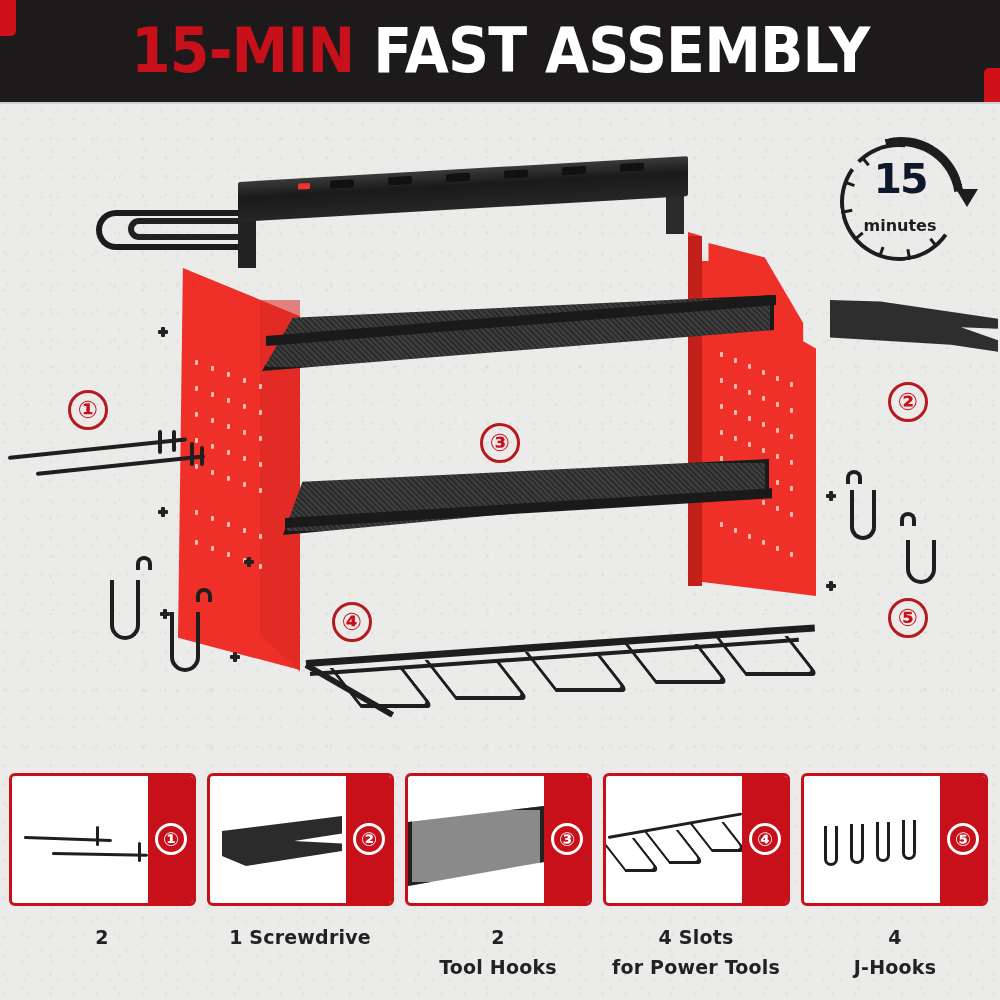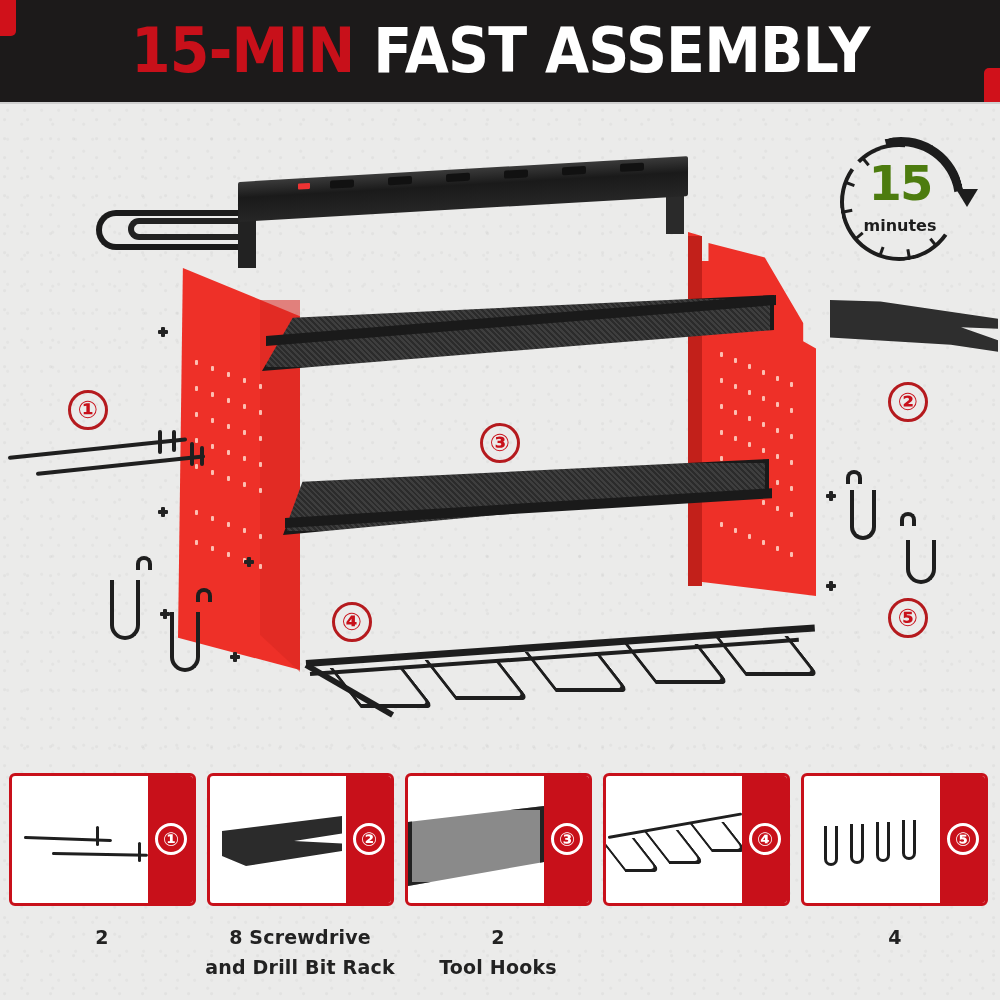--- a/index.html
+++ b/index.html
@@ -51,21 +51,21 @@
     transform: rotate(-15deg);
     clip-path: polygon(50% 0, 100% 0, 100% 55%, 50% 55%);
   }
   .timer .arrow-head {
     position: absolute; left: 120px; top: 52px; width: 0; height: 0;
     border-left: 11px solid transparent; border-right: 11px solid transparent;
     border-top: 18px solid #1d1d1d;
   }
   .timer .num {
     position: absolute; left: 0; top: 22px; width: 128px; text-align: center;
-    color: #4d7c0f; font-weight: bold; font-size: 48px; line-height: 1;
+    color: #0f172a; font-weight: bold; font-size: 41px; line-height: 1;
     letter-spacing: -2px;
   }
   .timer .unit {
     position: absolute; left: 0; top: 79px; width: 128px; text-align: center;
     color: #1d1d1d; font-weight: bold; font-size: 16px;
   }
   .tick { position: absolute; width: 3px; height: 9px; background: #1d1d1d; left: 62px; top: 8px; transform-origin: 1.5px 57px; }
 
   
   .callout {
@@ -393,23 +393,27 @@
     <div class="band"></div>
     <div class="band-num">⑤</div>
   </div>
 </div>
 
 <div class="labels">
   <div class="label" style="left:2px">
     <div>2</div>
   </div>
   <div class="label" style="left:200px">
-    <div>8 Screwdrive</div>
-    <div>and Drill Bit Rack</div>
+    <div>1 Screwdrive</div>
   </div>
   <div class="label" style="left:398px">
     <div>2</div>
     <div>Tool Hooks</div>
   </div>
+  <div class="label" style="left:596px">
+    <div>4 Slots</div>
+    <div>for Power Tools</div>
+  </div>
   <div class="label" style="left:795px">
     <div>4</div>
+    <div>J-Hooks</div>
   </div>
 </div>
 
 </body></html>

